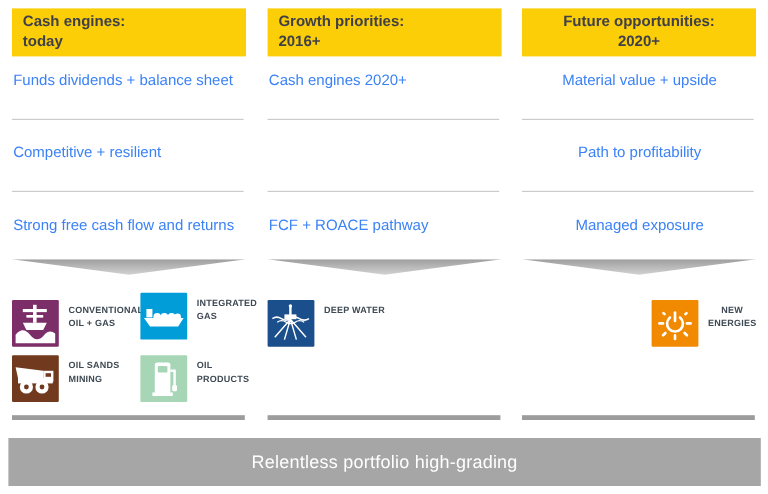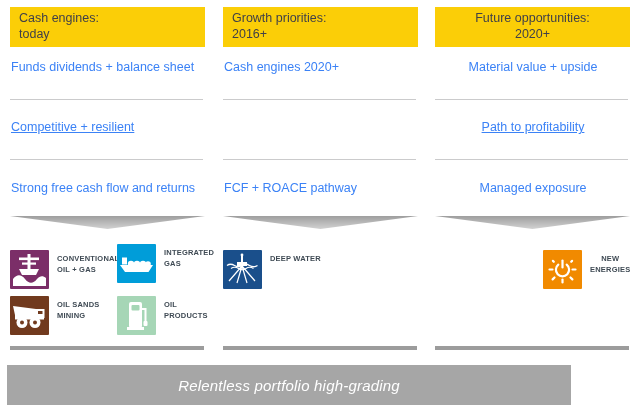--- a/index.html
+++ b/index.html
@@ -4,48 +4,48 @@
 <style>
   html,body{margin:0;padding:0;background:#ffffff;}
   .slide{
     position:relative;width:640px;height:412px;background:#ffffff;overflow:hidden;
     font-family:"Liberation Sans", sans-serif;
   }
   .col{position:absolute;top:0;width:195px;height:360px;}
   .col-1{left:10px;} .col-2{left:223px;} .col-3{left:435px;text-align:center;}
   .col-header{
     position:absolute;top:7px;left:0;right:0;background:#fbce07;color:#404048;
-    font-size:12.5px;font-weight:normal;line-height:1.3;padding:3px 9px 4px 9px;
+    font-size:12.5px;font-weight:bold;line-height:1.3;padding:3px 9px 4px 9px;
     white-space:pre-line;box-sizing:border-box;min-height:36px;
   }
   .item{
     position:absolute;left:1px;right:0;color:#3b82f6;font-size:12.5px;line-height:1.3;
     white-space:pre-line;
   }
-  .item-1{top:59px;} .item-2{top:119px;text-decoration:underline;} .item-3{top:180px;}
+  .item-1{top:59px;} .item-2{top:119px;} .item-3{top:180px;}
   .divider{position:absolute;left:0;right:2px;height:1px;background:#cbcbcc;}
   .div-1{top:99px;} .div-2{top:159px;}
   .chevron{position:absolute;top:216px;left:0;width:195px;height:14px;}
   .icell{position:absolute;width:195px;height:40px;}
   .tile{
     position:absolute;left:0;top:0;width:39px;height:39px;border-radius:1px;
   }
   .tile svg{display:block;width:39px;height:39px;}
   .tile-conv{background:#7b2e68;} .tile-ig{background:#009dd9;}
   .tile-osm{background:#713a1e;} .tile-op{background:#a6d6b6;}
   .tile-dw{background:#1a4f8b;} .tile-chem{background:#169b48;}
   .tile-sh{background:#b2a396;} .tile-ne{background:#f18a00;}
   .ilabel{
     position:absolute;left:47px;top:4px;color:#3f4a54;font-size:7.5px;font-weight:bold;
     letter-spacing:0.2px;line-height:1.45;white-space:pre-line;text-transform:uppercase;
   }
   .thickline{position:absolute;top:346px;left:0;right:1px;height:4px;background:#9c9c9c;}
   .banner{
-    position:absolute;left:7px;top:365px;width:564px;height:40px;background:#a6a6a6;
-    display:flex;align-items:center;justify-content:center;font-style:italic;
+    position:absolute;left:7px;top:365px;width:627px;height:40px;background:#a6a6a6;
+    display:flex;align-items:center;justify-content:center;
   }
   .banner-text{color:#ffffff;font-size:15px;letter-spacing:0.2px;}
 </style>
 </head>
 <body>
 
 <div class="slide">
 
   <div class="col col-1">
     <div class="col-header">Cash engines:

